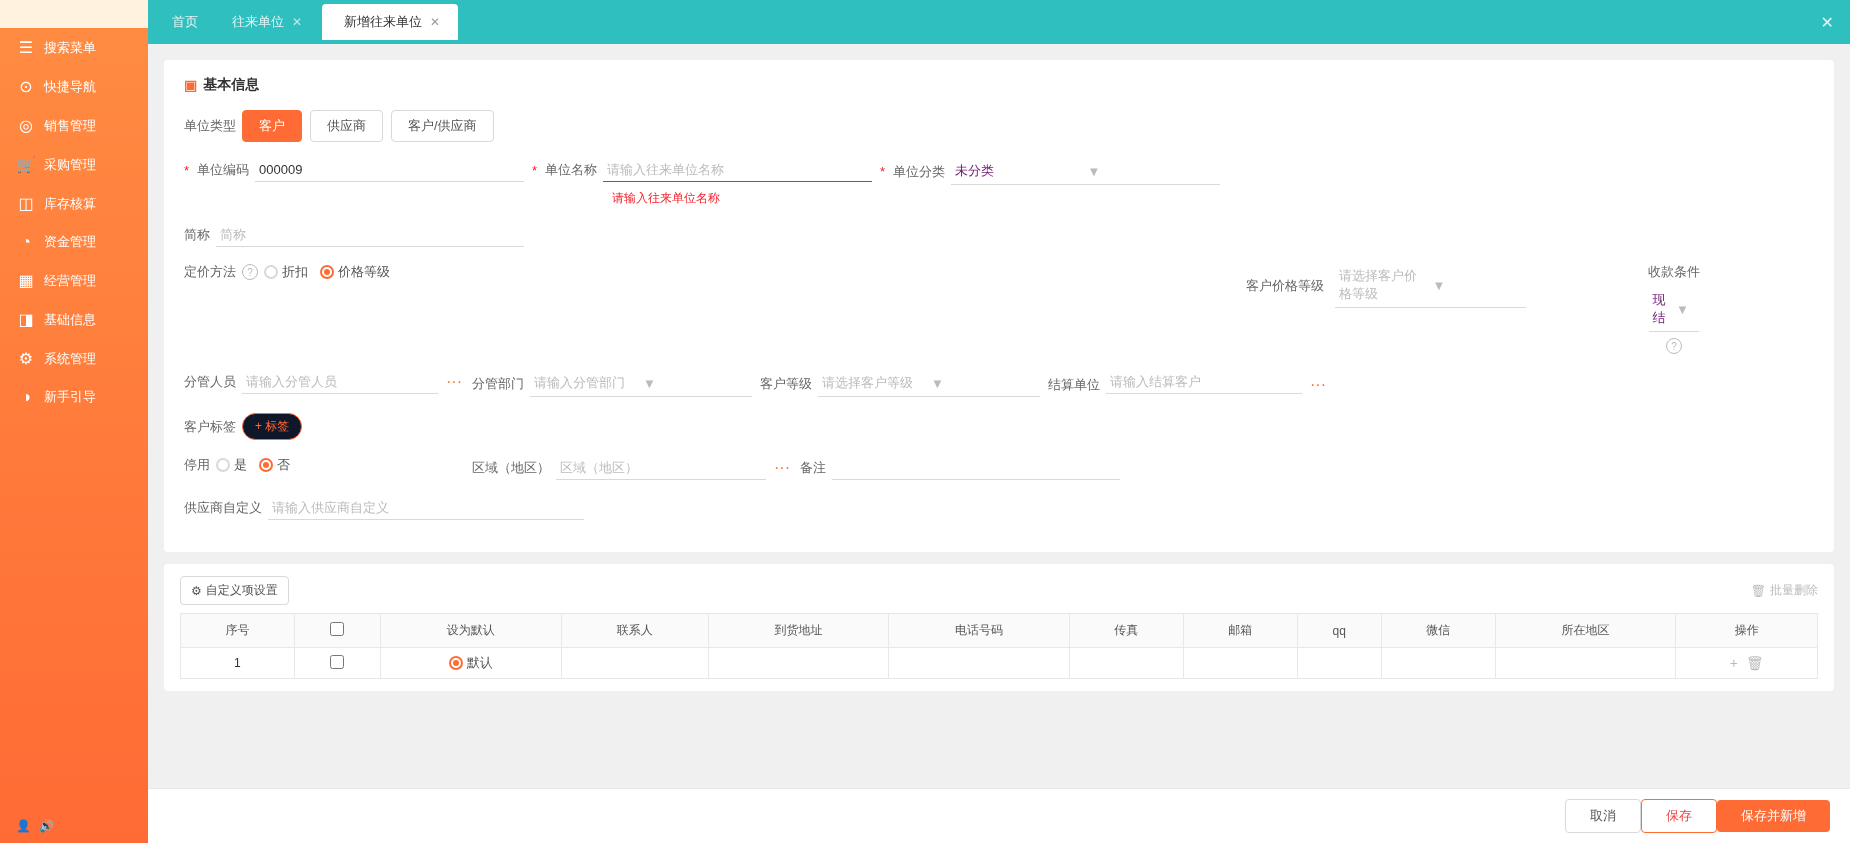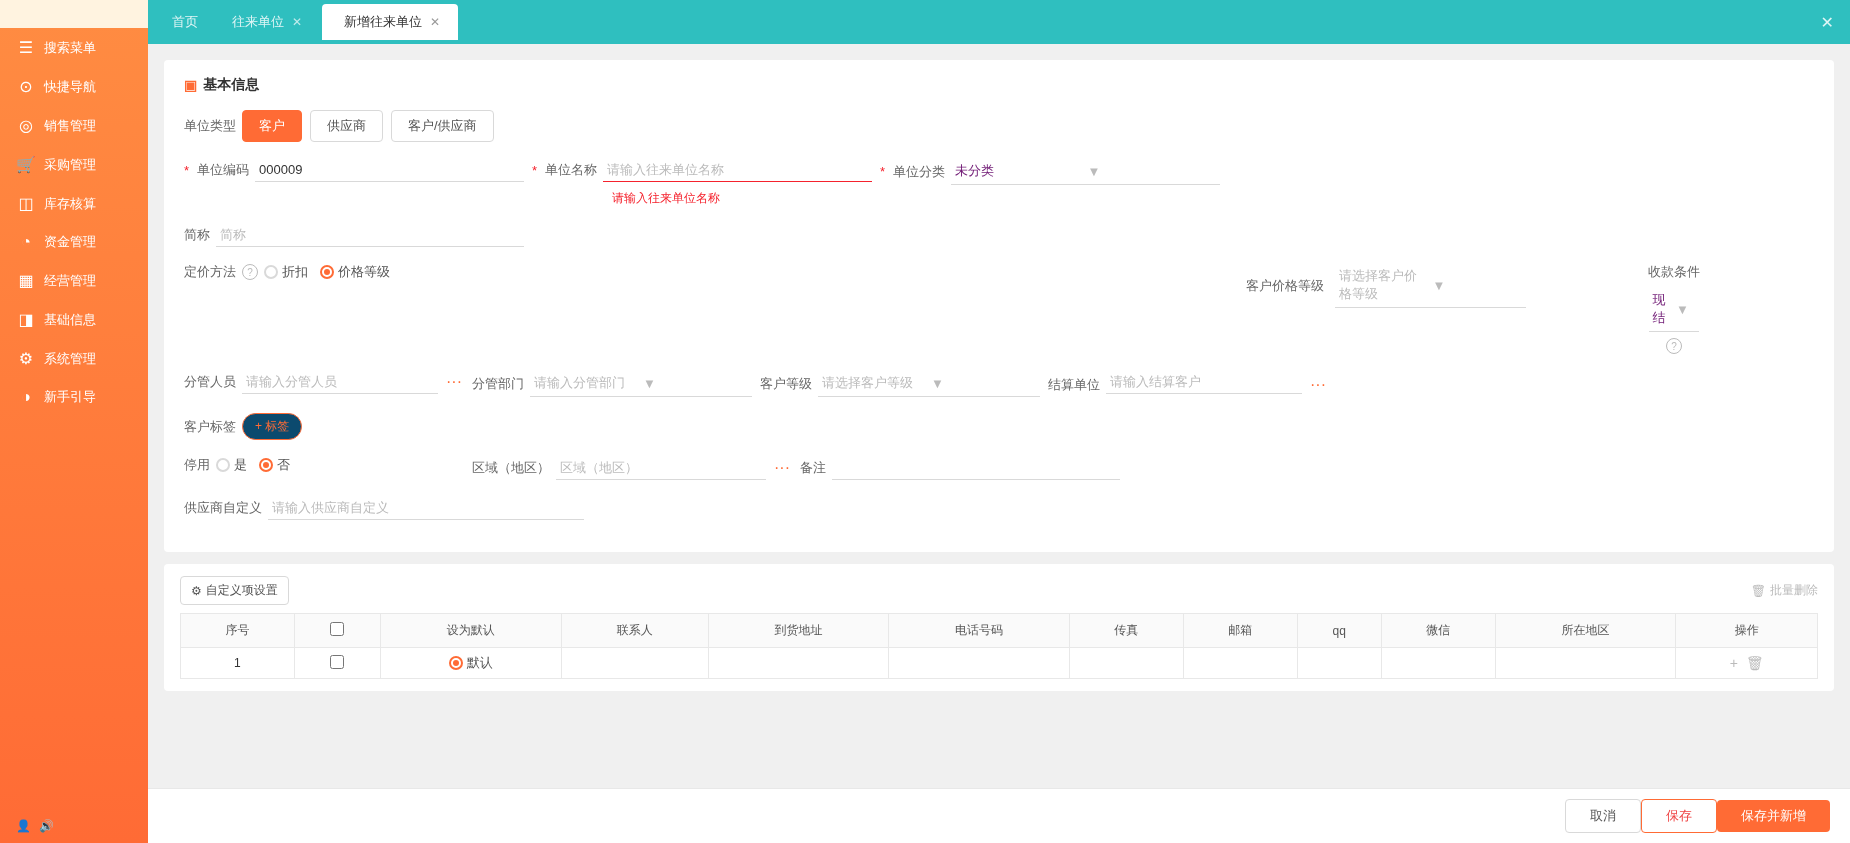--- a/index.html
+++ b/index.html
@@ -170,21 +170,21 @@
       background: #ff6b35;
       color: #fff;
       border-color: #ff6b35;
     }
     .btn-outline {
       background: #fff;
       border: 1px solid #d9d9d9;
       color: #555;
     }
     .btn-tag {
-      background: #0c4a6e;
+      background: #0f172a;
       border: 1px solid #ff6b35;
       color: #ff6b35;
       border-radius: 20px;
       padding: 4px 12px;
       cursor: pointer;
       font-size: 12px;
     }
 
     
     .form-select {

